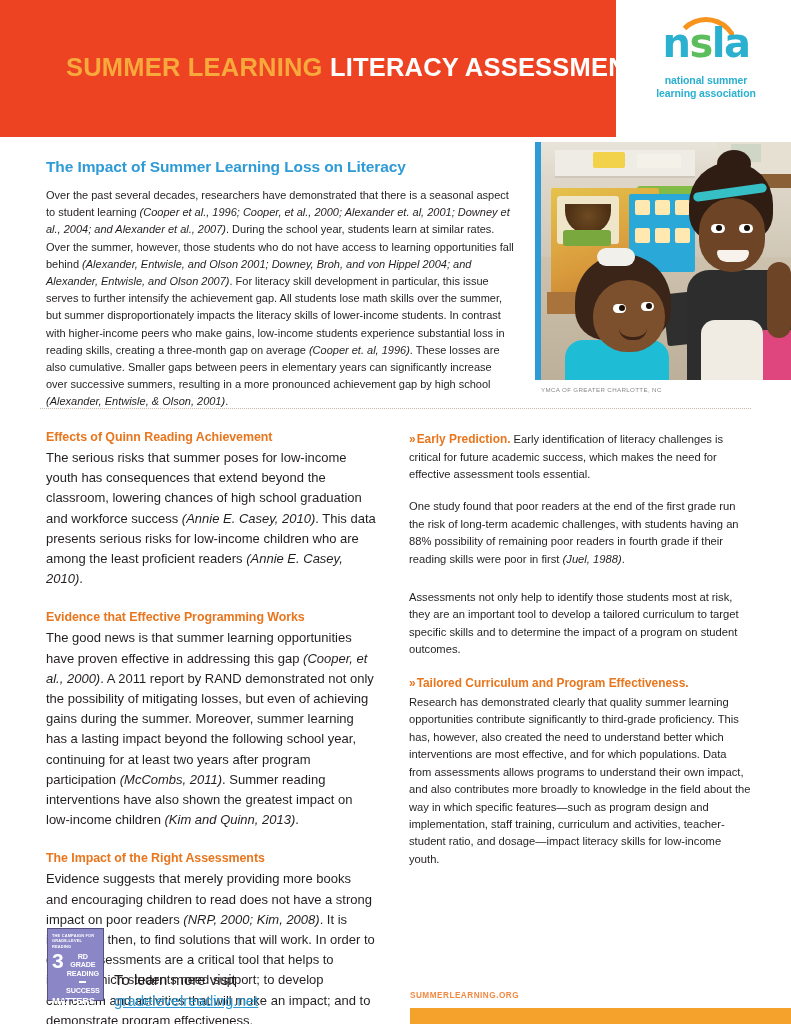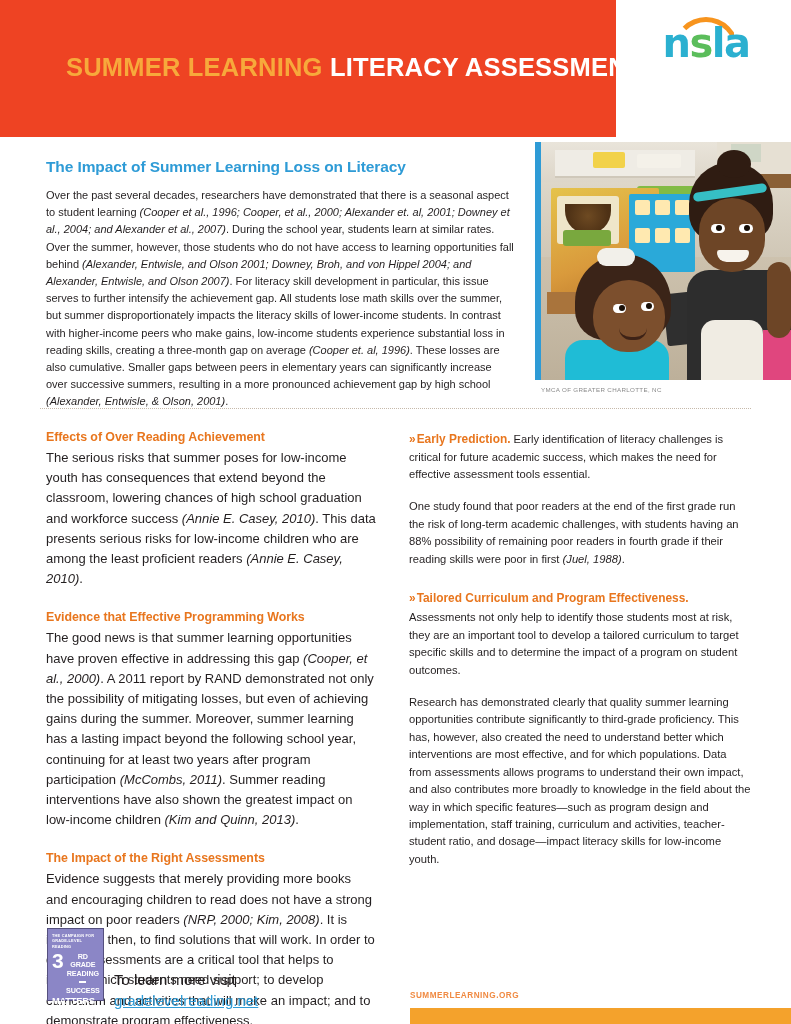--- a/index.html
+++ b/index.html
@@ -331,20 +331,24 @@
 <div class="header-band"></div>
 <div class="header-title">
   <span class="ht-a">SUMMER LEARNING</span>
   <span class="ht-b">LITERACY ASSESSMENTS</span>
 </div>
 
 <div class="nsla-logo">
   <div class="nsla-mark">
     <div class="nsla-arc"></div>
     <div class="nsla-word"><span>n</span><span class="n-s">s</span><span>la</span></div>
+  </div>
+  <div class="nsla-sub">
+    <div>national summer</div>
+    <div>learning association</div>
   </div>
 </div>
 
 <div class="intro">
   <h2 class="intro-heading">The Impact of Summer Learning Loss on Literacy</h2>
   <p class="intro-body"><span>Over the past several decades, researchers have demonstrated that there is a seasonal aspect to student learning </span><i>(Cooper et al., 1996; Cooper, et al., 2000; Alexander et. al, 2001; Downey et al., 2004; and Alexander et al., 2007)</i><span>. During the school year, students learn at similar rates. Over the summer, however, those students who do not have access to learning opportunities fall behind </span><i>(Alexander, Entwisle, and Olson 2001; Downey, Broh, and von Hippel 2004; and Alexander, Entwisle, and Olson 2007)</i><span>. For literacy skill development in particular, this issue serves to further intensify the achievement gap. All students lose math skills over the summer, but summer disproportionately impacts the literacy skills of lower-income students. In contrast with higher-income peers who make gains, low-income students experience substantial loss in reading skills, creating a three-month gap on average </span><i>(Cooper et. al, 1996)</i><span>. These losses are also cumulative. Smaller gaps between peers in elementary years can significantly increase over successive summers, resulting in a more pronounced achievement gap by high school </span><i>(Alexander, Entwisle, &amp; Olson, 2001)</i><span>.</span></p>
 </div>
 
 <div class="photo-wrap">
   <div class="photo-bluebar"></div>
@@ -397,21 +401,21 @@
     <div class="gl-smile"></div>
   </div>
 </div>
 <div class="photo-caption">YMCA OF GREATER CHARLOTTE, NC</div>
 
 <div class="divider"></div>
 
 <div class="col-left">
 
   <div class="sec-block">
-    <h3 class="sec-heading">Effects of Over Reading Achievement</h3>
+    <h3 class="sec-heading">Effects of Quinn Reading Achievement</h3>
     <p class="sec-body" style="margin-bottom:0;"><span>The serious risks that summer poses for low-income youth has consequences that extend beyond the classroom, lowering chances of high school graduation and workforce success </span><i>(Annie E. Casey, 2010)</i><span>. This data presents serious risks for low-income children who are among the least proficient readers </span><i>(Annie E. Casey, 2010)</i><span>.</span></p>
   </div>
 
   <div class="sec-block">
     <h3 class="sec-heading">Evidence that Effective Programming Works</h3>
     <p class="sec-body" style="margin-bottom:0;"><span>The good news is that summer learning opportunities have proven effective in addressing this gap </span><i>(Cooper, et al., 2000)</i><span>. A 2011 report by RAND demonstrated not only the possibility of mitigating losses, but even of achieving gains during the summer. Moreover, summer learning has a lasting impact beyond the following school year, continuing for at least two years after program participation </span><i>(McCombs, 2011)</i><span>. Summer reading interventions have also shown the greatest impact on low-income children </span><i>(Kim and Quinn, 2013)</i><span>.</span></p>
   </div>
 
   <div class="sec-block">
     <h3 class="sec-heading">The Impact of the Right Assessments</h3>
@@ -421,22 +425,22 @@
 </div>
 
 <div class="col-right">
 
   <div class="sec-block">
     <p class="rp"><span class="chev">»</span><span class="lead-in">Early Prediction.</span><span> Early identification of literacy challenges is critical for future academic success, which makes the need for effective assessment tools essential.</span></p>
     <p class="rp"><span>One study found that poor readers at the end of the first grade run the risk of long-term academic challenges, with students having an 88% possibility of remaining poor readers in fourth grade if their reading skills were poor in first </span><i>(Juel, 1988)</i><span>.</span></p>
   </div>
 
   <div class="sec-block">
+    <p class="rp">Assessments not only help to identify those students most at risk, they are an important tool to develop a tailored curriculum to target specific skills and to determine the impact of a program on student outcomes.</p>
     <p class="rp tight" style="margin-bottom:2px;"><span class="chev">»</span><span class="lead-in">Tailored Curriculum and Program Effectiveness.</span></p>
-    <p class="rp">Assessments not only help to identify those students most at risk, they are an important tool to develop a tailored curriculum to target specific skills and to determine the impact of a program on student outcomes.</p>
     <p class="rp">Research has demonstrated clearly that quality summer learning opportunities contribute significantly to third-grade proficiency. This has, however, also created the need to understand better which interventions are most effective, and for which populations. Data from assessments allows programs to understand their own impact, and also contributes more broadly to knowledge in the field about the way in which specific features—such as program design and implementation, staff training, curriculum and activities, teacher-student ratio, and dosage—impact literacy skills for low-income youth.</p>
   </div>
 
 </div>
 
 <div class="cgl-logo">
   <div class="cgl-top">
     <div>THE CAMPAIGN FOR</div>
     <div>GRADE-LEVEL READING</div>
   </div>

